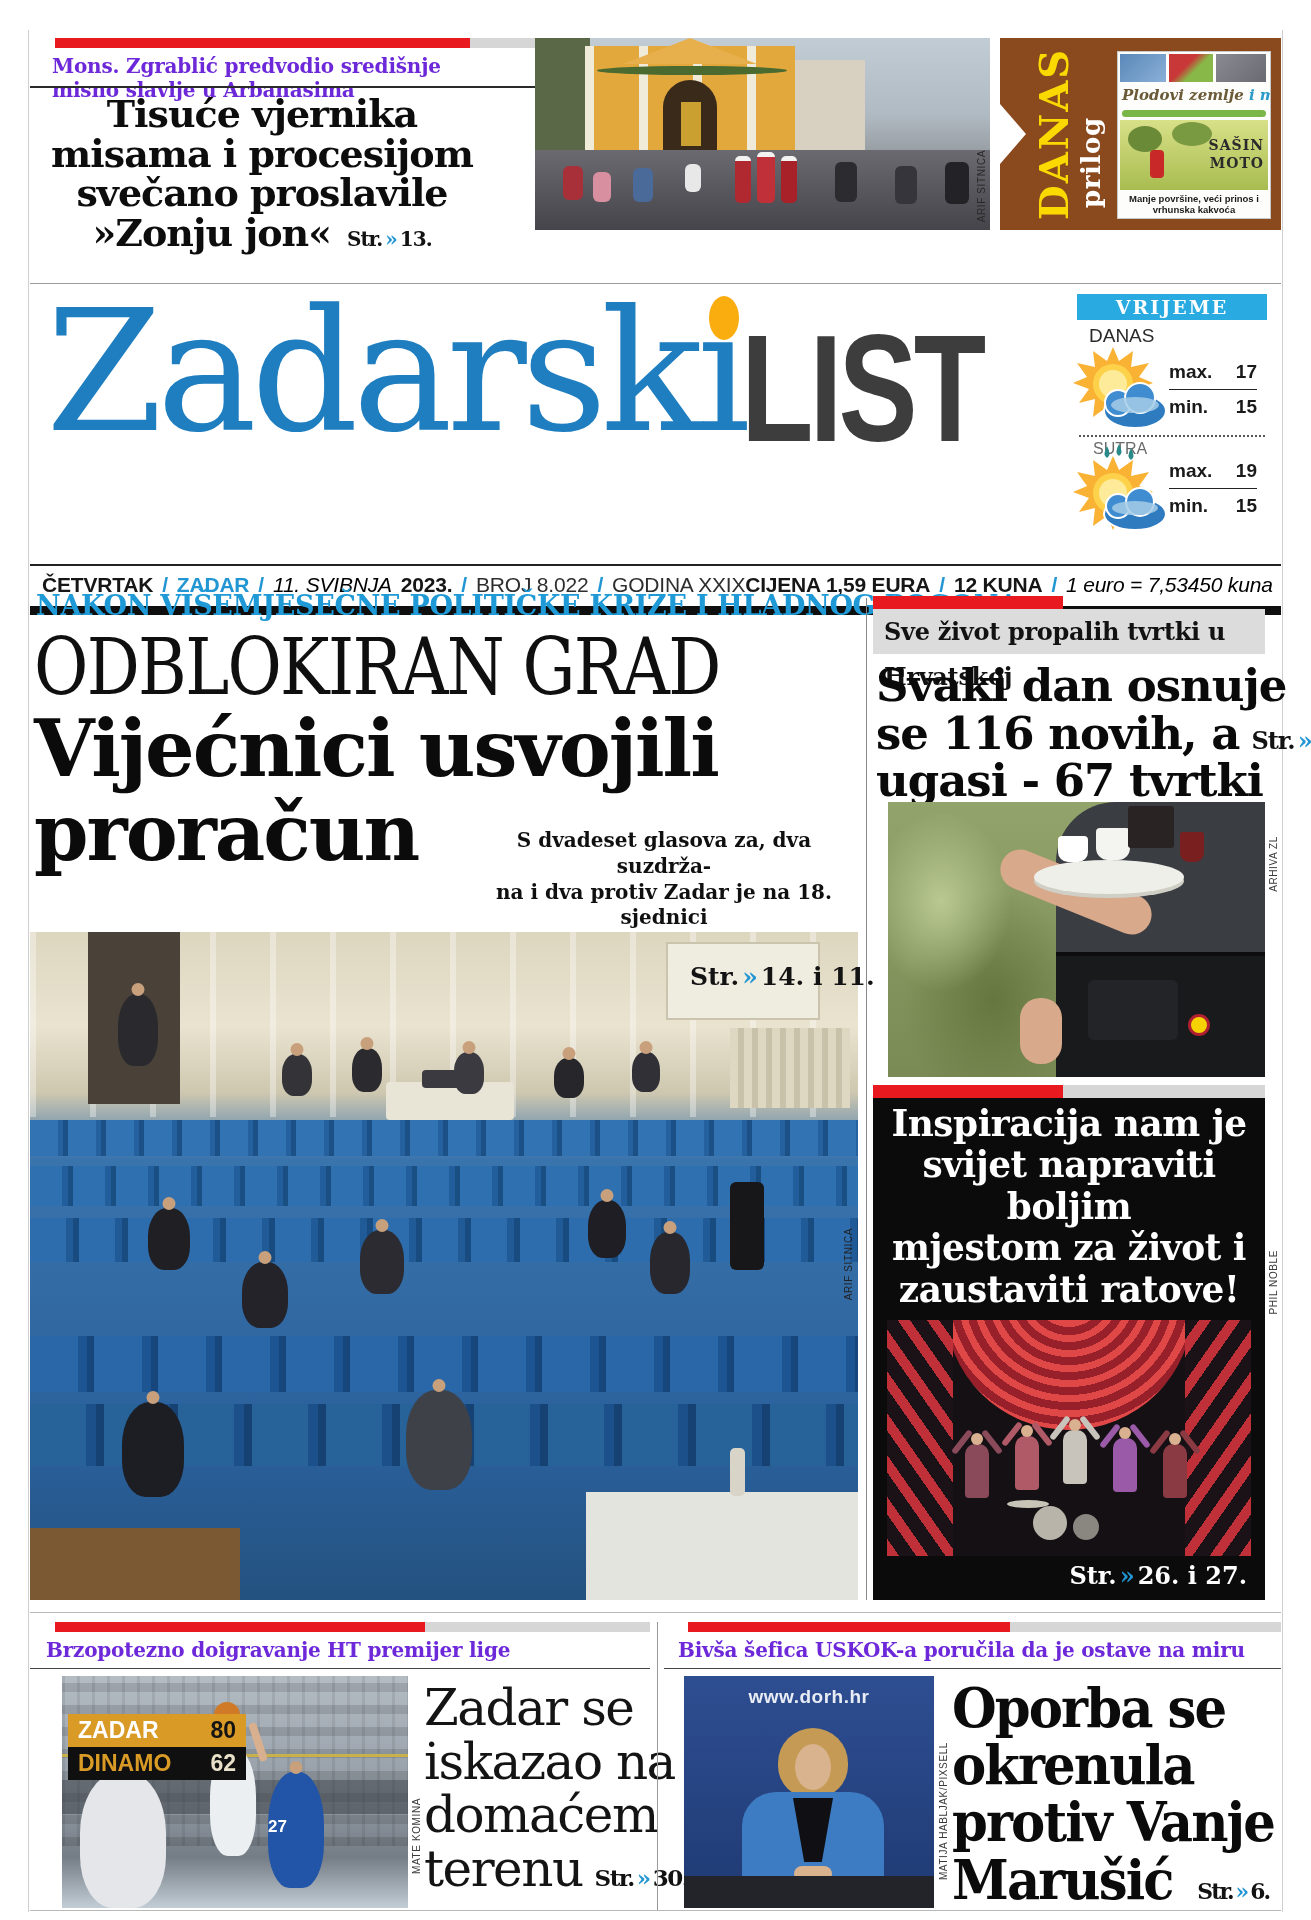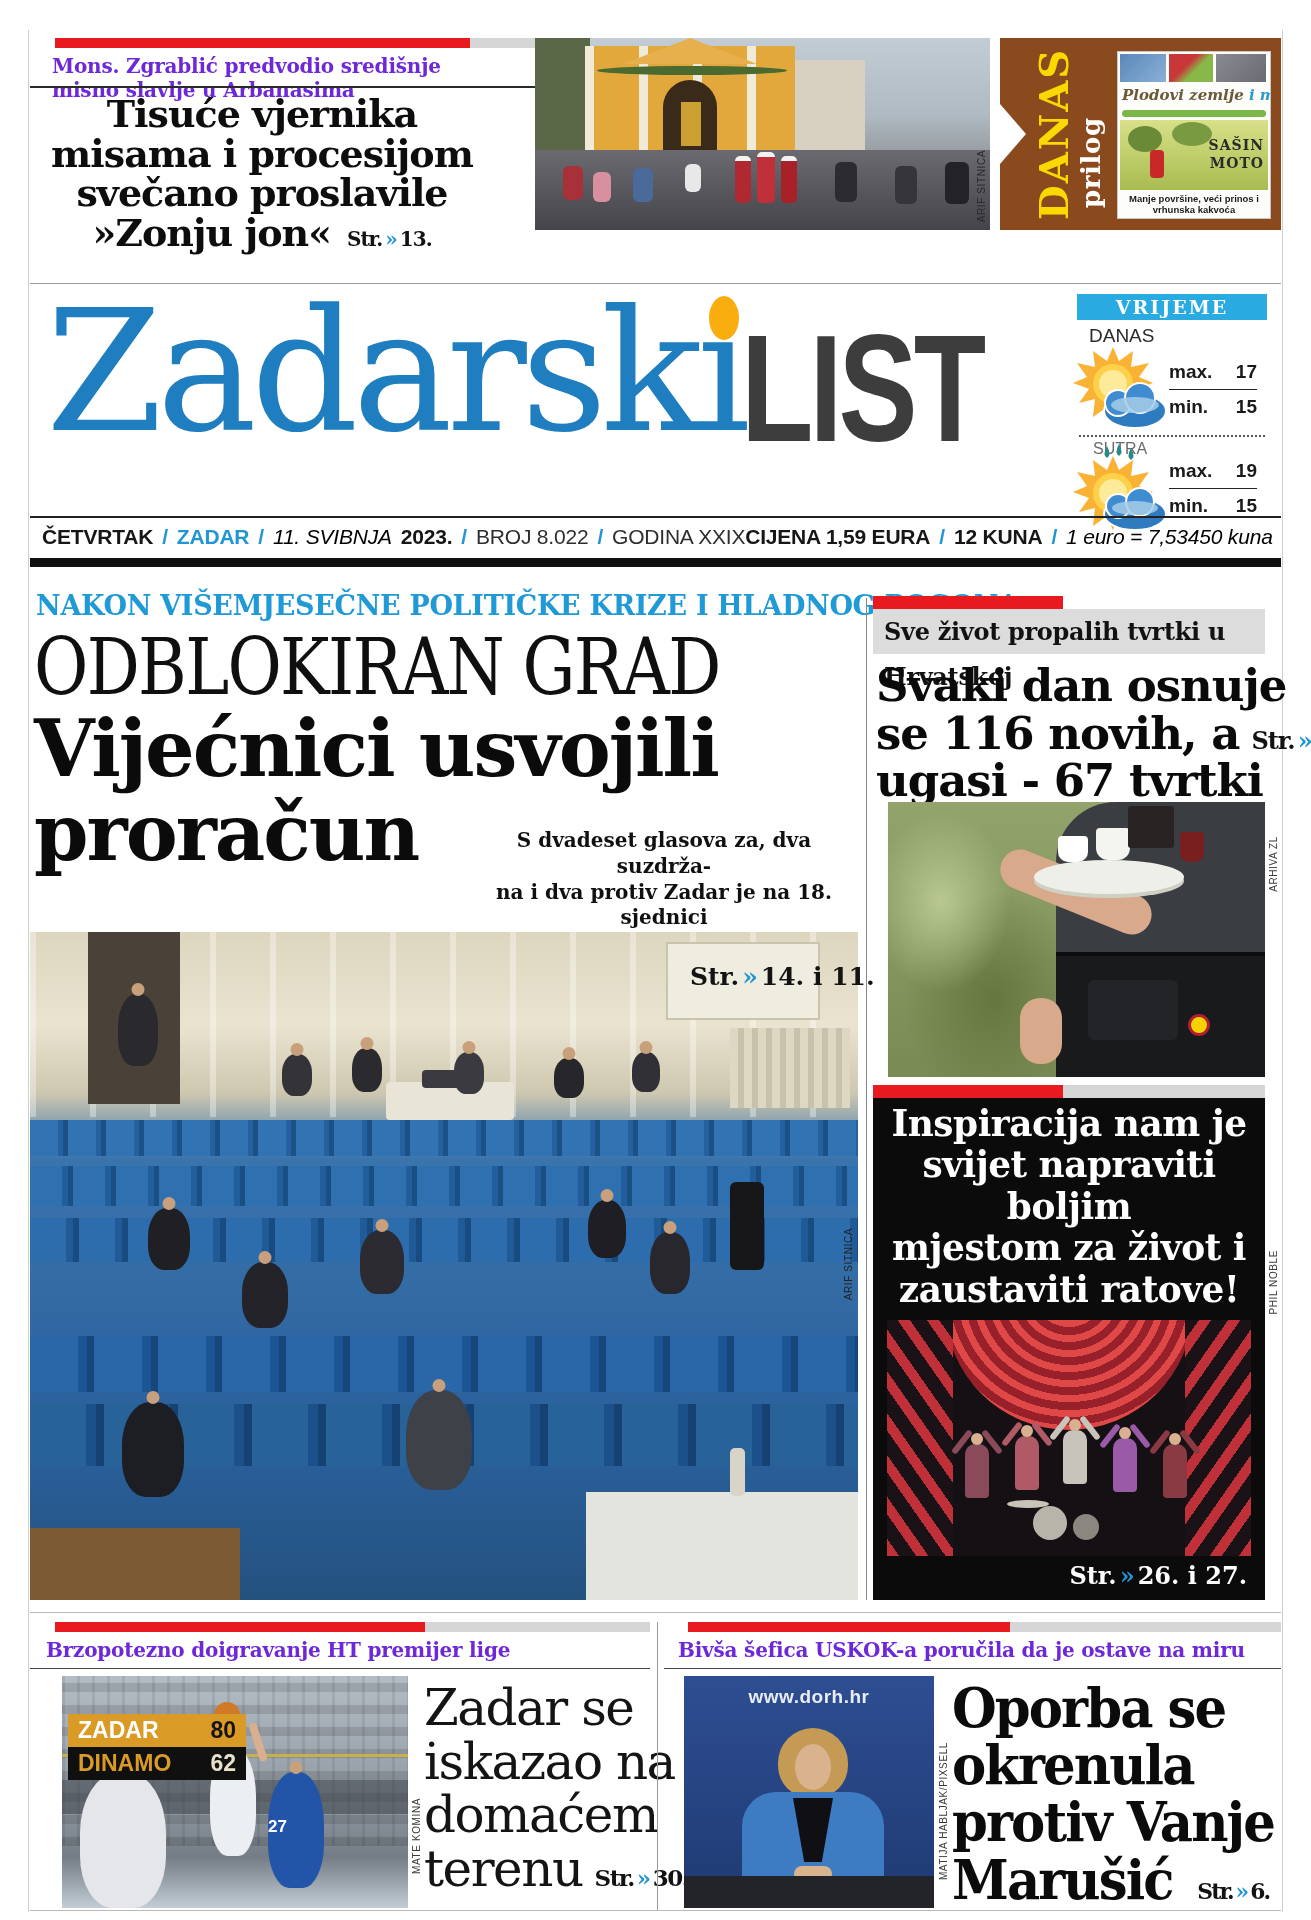--- a/index.html
+++ b/index.html
@@ -214,21 +214,21 @@
           </div>
         <div class="w-sep"></div>
         <div class="w-line">
             <span>min.</span>
             <span>15</span>
           </div>
       </div>
     </div>
   </div>
 
-  <div class="ab" id="dateline" style="left:30px;top:516px;width:1251px;">
+  <div class="ab" id="dateline" style="left:30px;top:564px;width:1251px;">
     <div class="dl-g">
       <span class="dl-b">ČETVRTAK</span>
       <span class="dl-bl">/</span>
       <span class="dl-bl">ZADAR</span>
       <span class="dl-bl">/</span>
       <span class="dl-r">11. SVIBNJA</span>
       <span class="dl-b">2023.</span>
       <span class="dl-bl">/</span>
       <span class="dl-m">BROJ 8.022</span>
       <span class="dl-bl">/</span>

